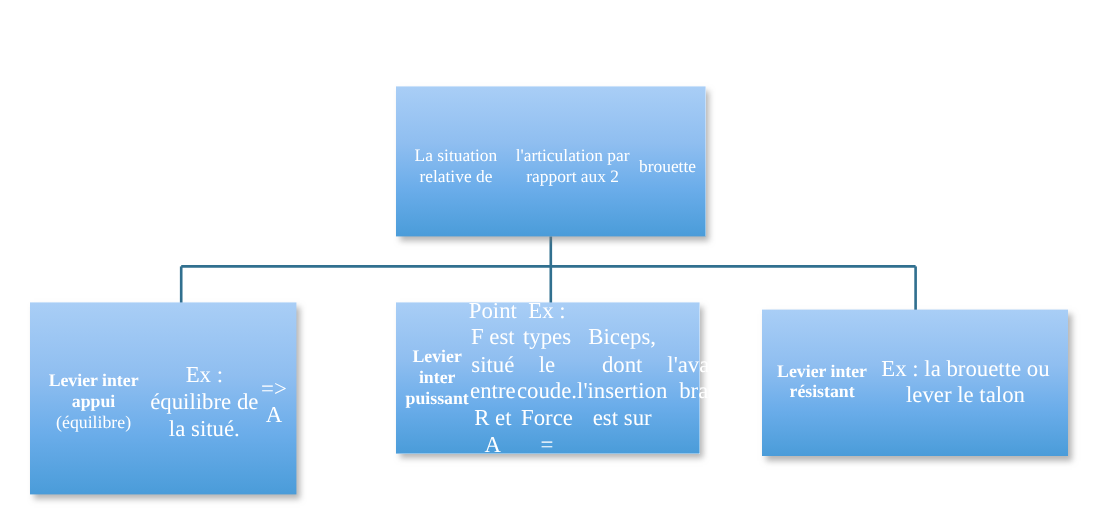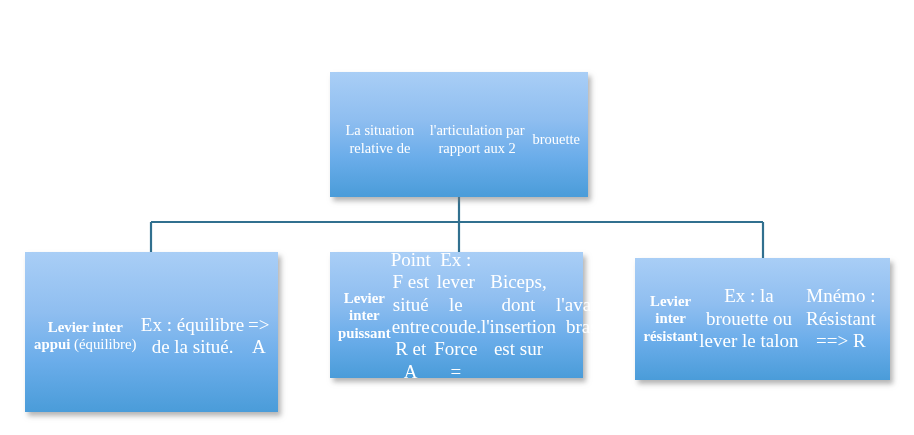--- a/index.html
+++ b/index.html
@@ -51,21 +51,21 @@
     top: 72px;
     width: 258px;
     height: 125px;
     justify-content: flex-start;
     padding-top: 16px;
   }
 
   .node-left {
     left: 25px;
     top: 252px;
-    width: 253px;
+    width: 222px;
     height: 160px;
     justify-content: flex-start;
     padding-top: 14px;
   }
 
   .node-middle {
     left: 330px;
     top: 252px;
     width: 253px;
     height: 126px;
@@ -128,25 +128,24 @@
     <div class="gap-sm"></div>
     <span class="line">Ex : équilibre de la situé.</span>
     <span class="line">=&gt; A</span>
   </div>
 
   <div class="node node-middle">
     <span class="title-line"><span>Levier inter puissant</span><span class="title-suffix"></span></span>
     <div class="gap-xs"></div>
     <span class="line">Point F est situé entre R et A</span>
     <div class="gap-sm"></div>
-    <span class="line">Ex : lever le coude. Force =</span>
+    <span class="line">Ex : types le coude. Force =</span>
     <span class="line">Biceps, dont l'insertion est sur</span>
     <span class="line">l'avant-bras.</span>
   </div>
 
   <div class="node node-right">
     <span class="title-line"><span>Levier inter résistant</span><span class="title-suffix"></span></span>
     <div class="gap-sm"></div>
     <span class="line">Ex : la brouette ou lever le talon</span>
-    <span class="line">Mnémo : Résistant ==&gt; R</span>
   </div>
 
 </div>
 
 </body></html>

